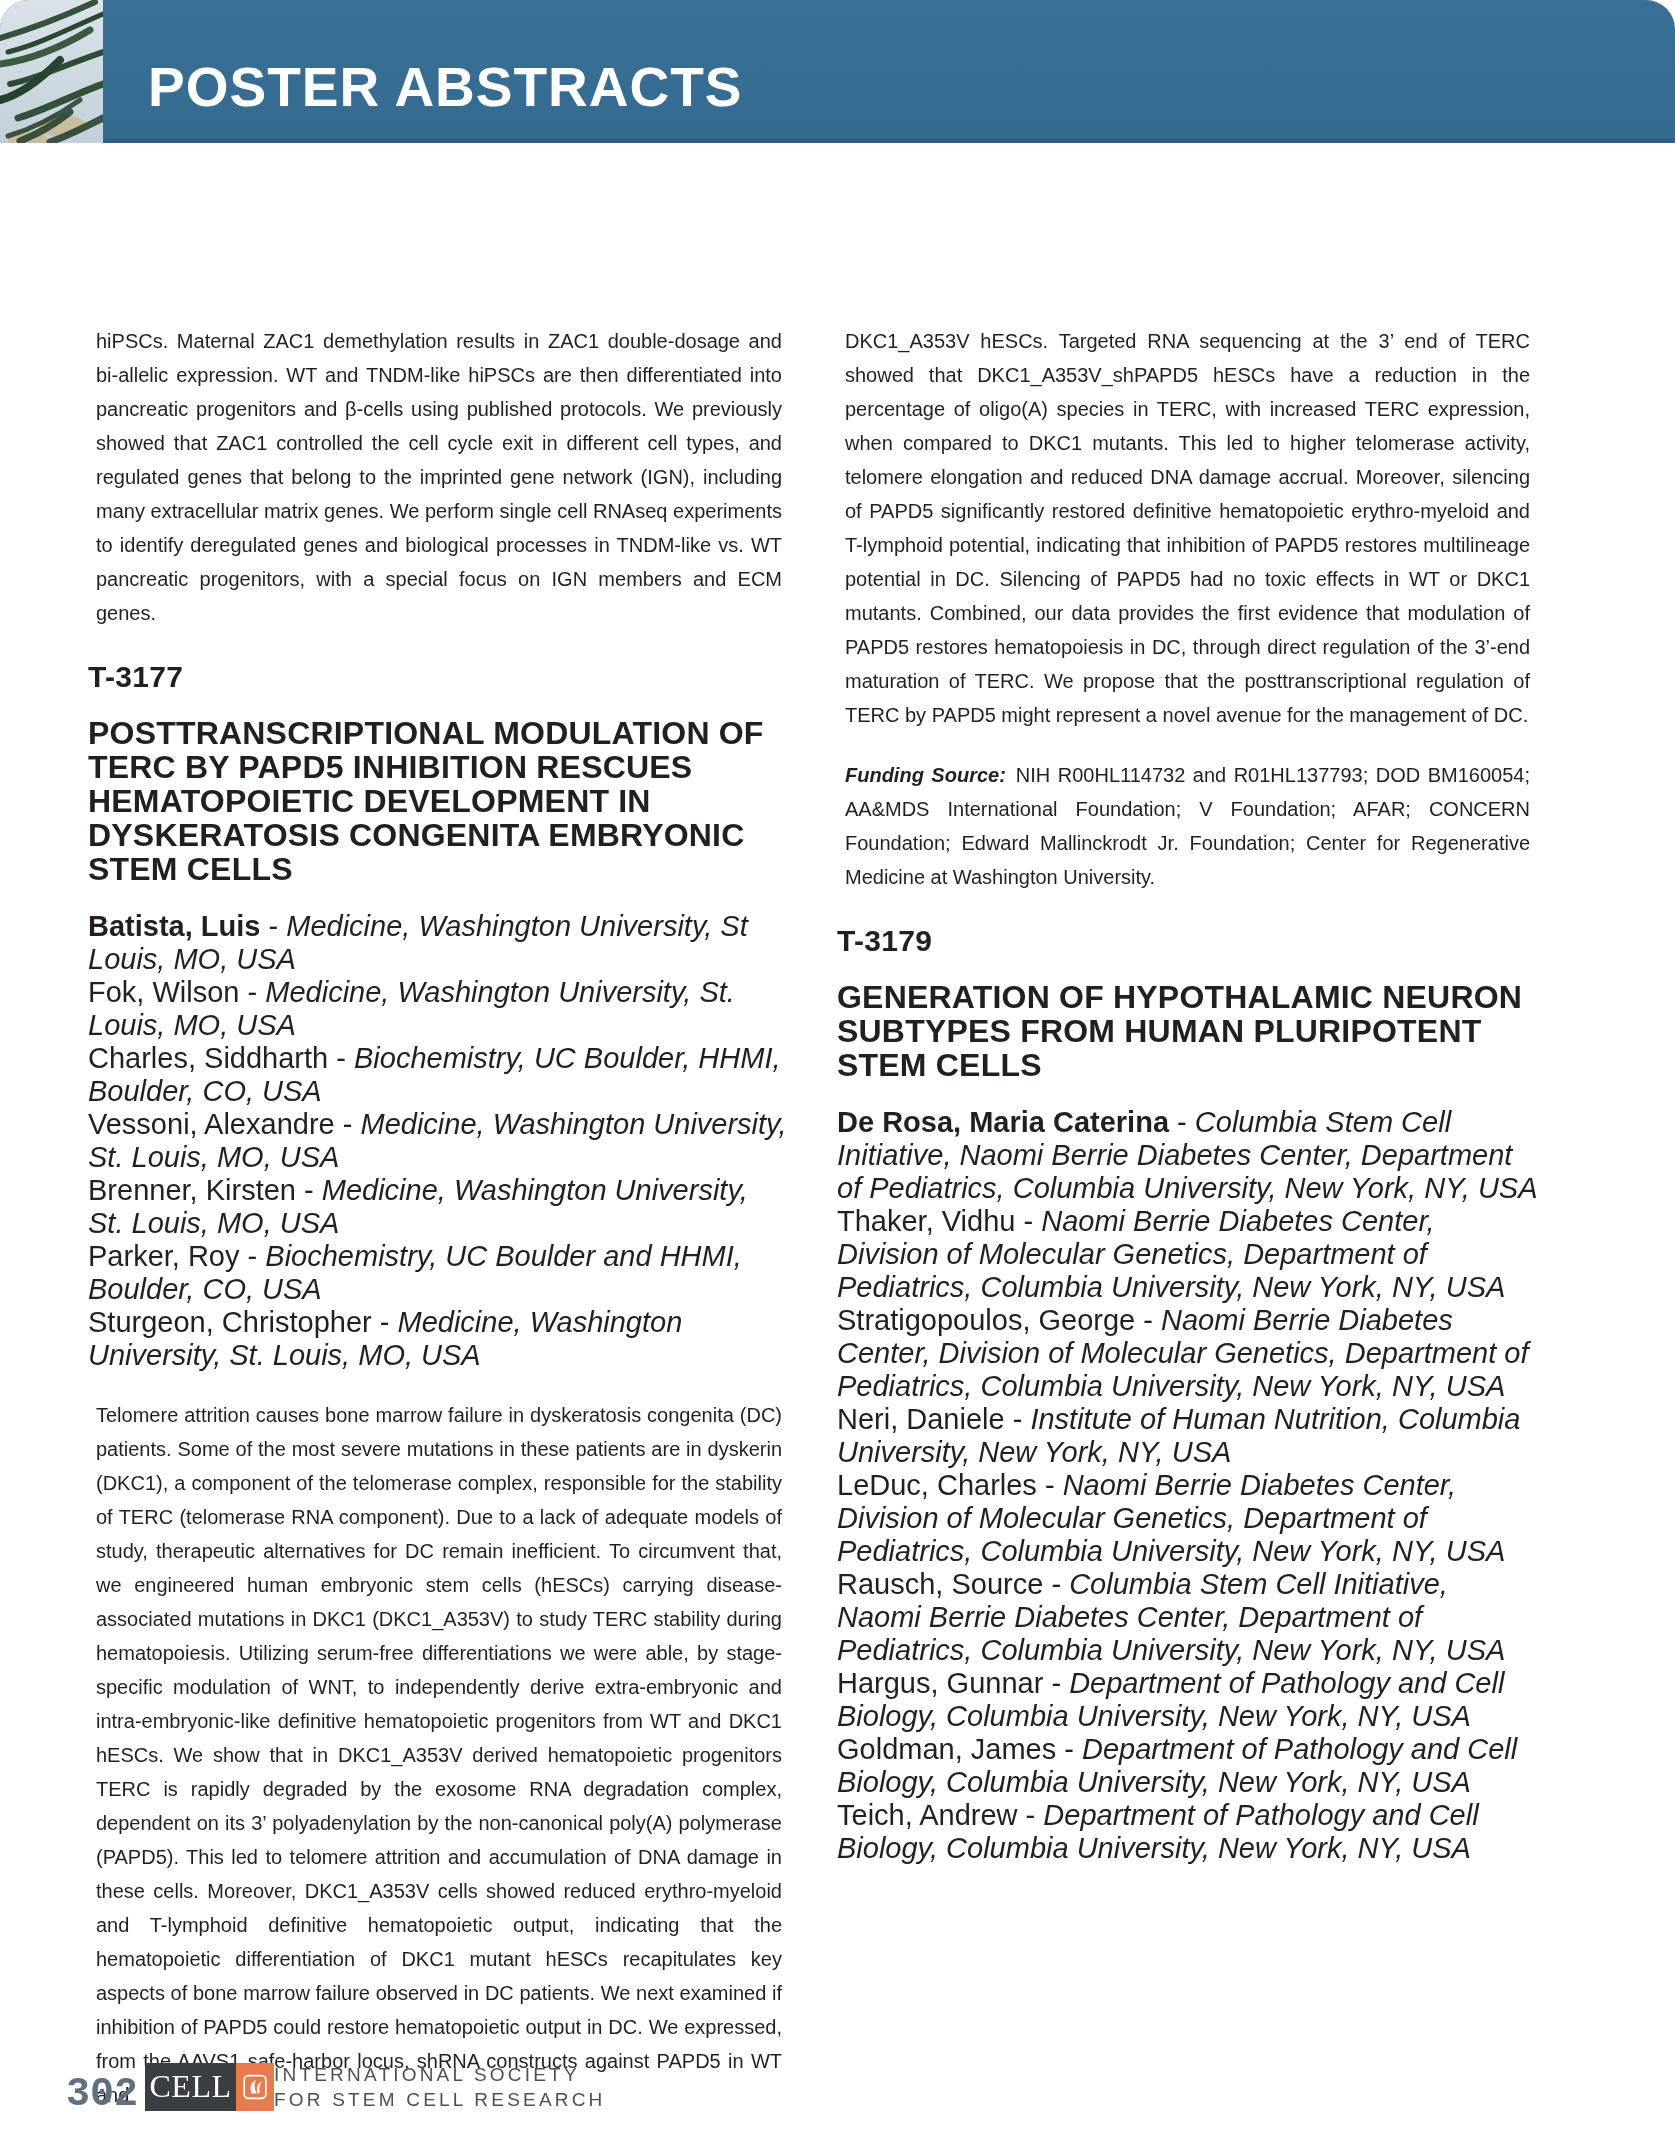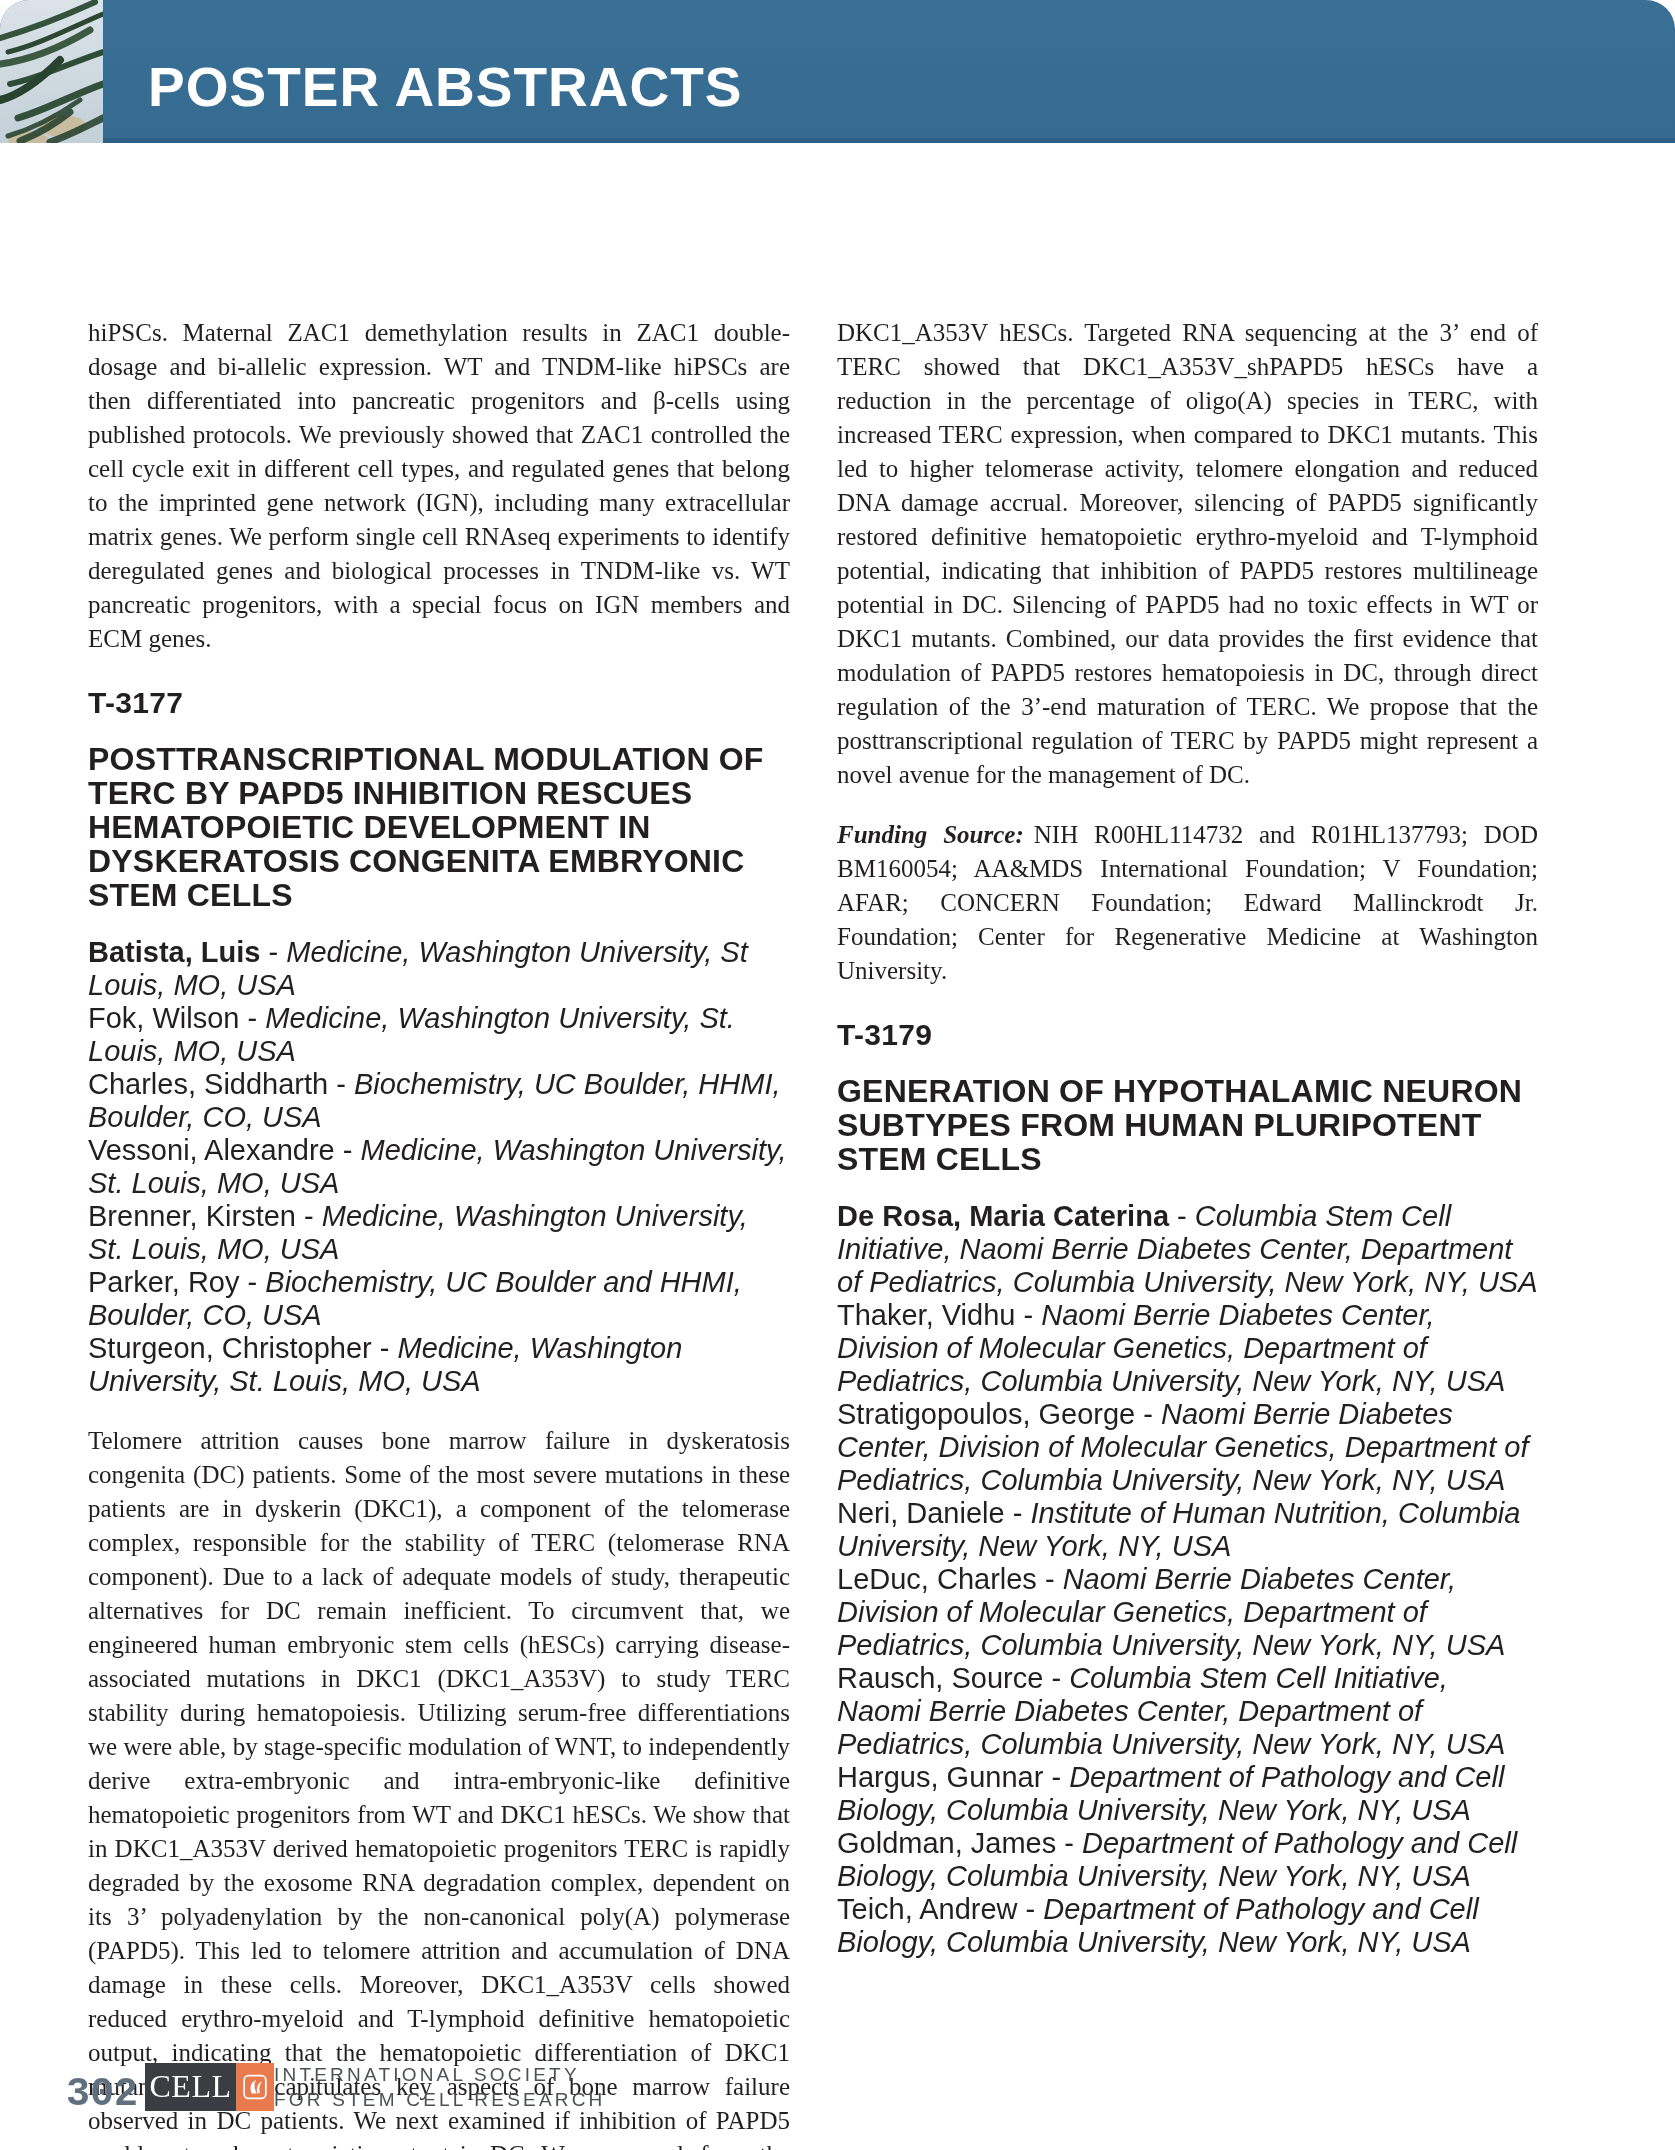--- a/index.html
+++ b/index.html
@@ -49,26 +49,25 @@
     top: 316px;
     left: 88px;
     width: 1450px;
     display: flex;
     gap: 47px;
   }
   .col-left  { width: 702px; }
   .col-right { width: 701px; }
 
   .body-text {
-    margin: 0;
-    font-size: 25px;
+    margin: 8px;
+    font-size: 20px;
     line-height: 34px;
     text-align: justify;
     color: #231f20;
-    font-family: Liberation Serif, serif;
   }
   .abs-id {
     margin: 30px 0 22px 0;
     font-size: 30px;
     font-weight: 700;
     letter-spacing: 0.3px;
   }
   .abs-title {
     margin: 0 0 24px 0;
     font-size: 32px;

